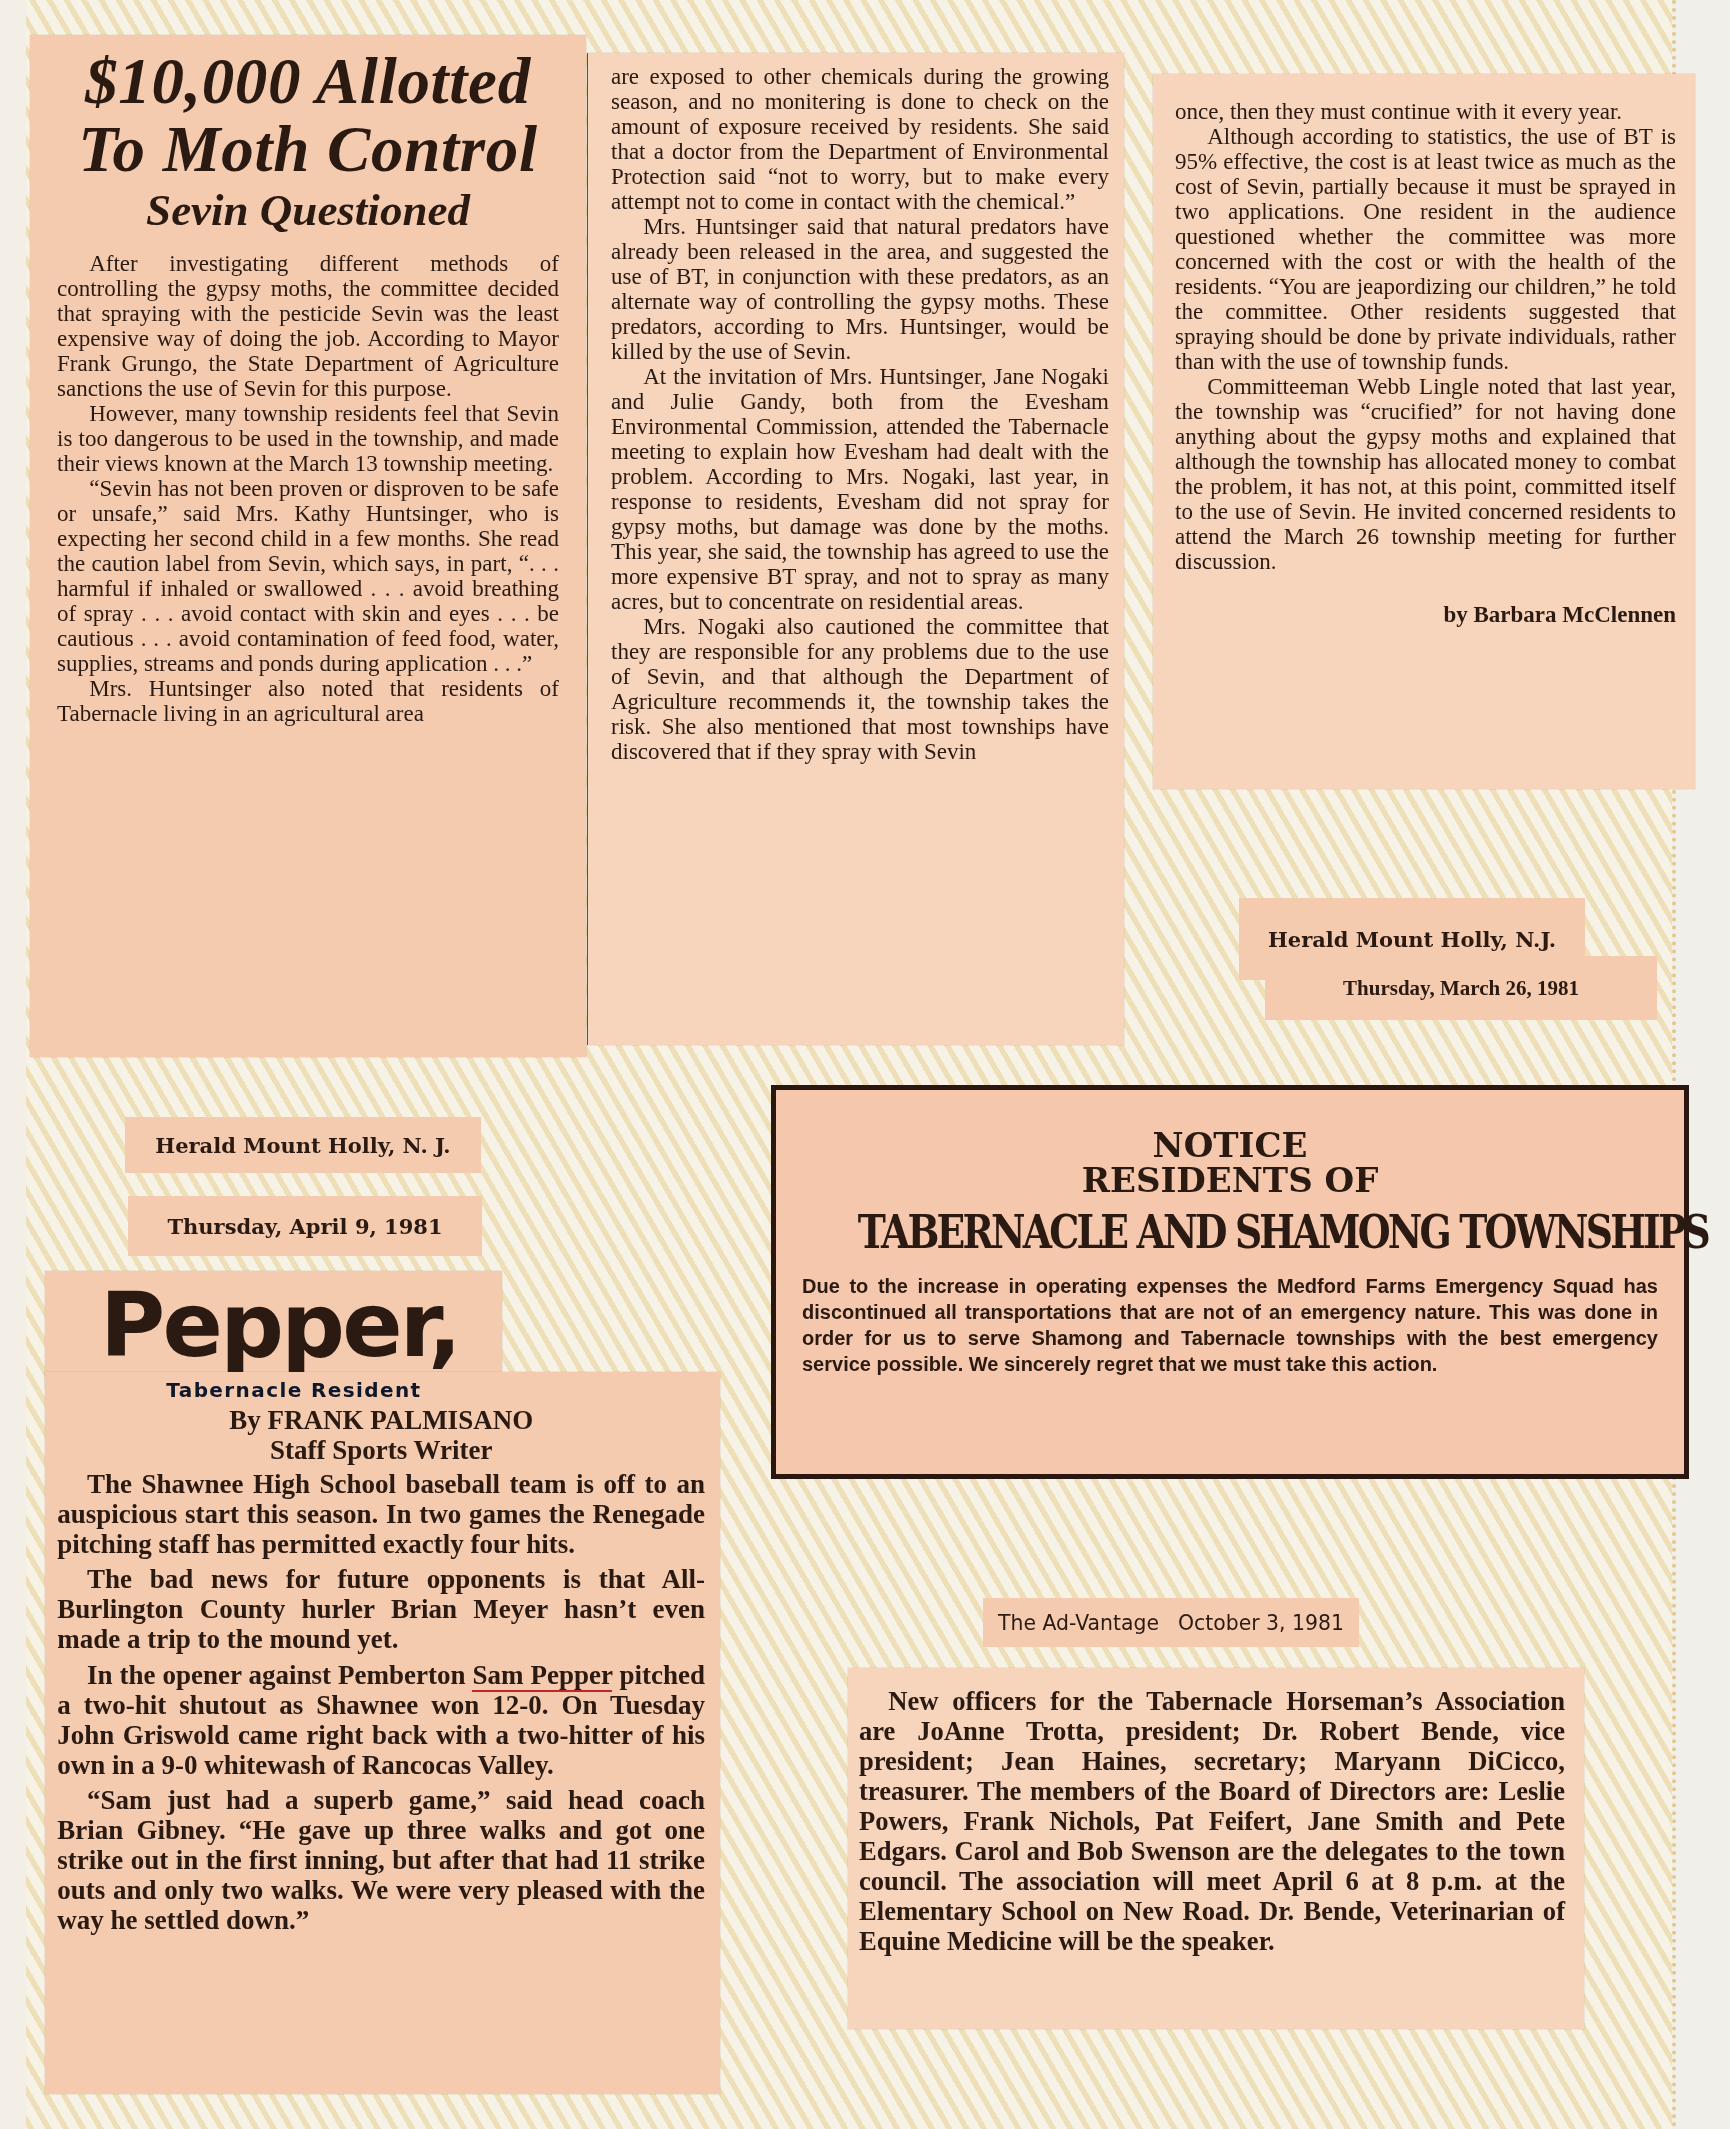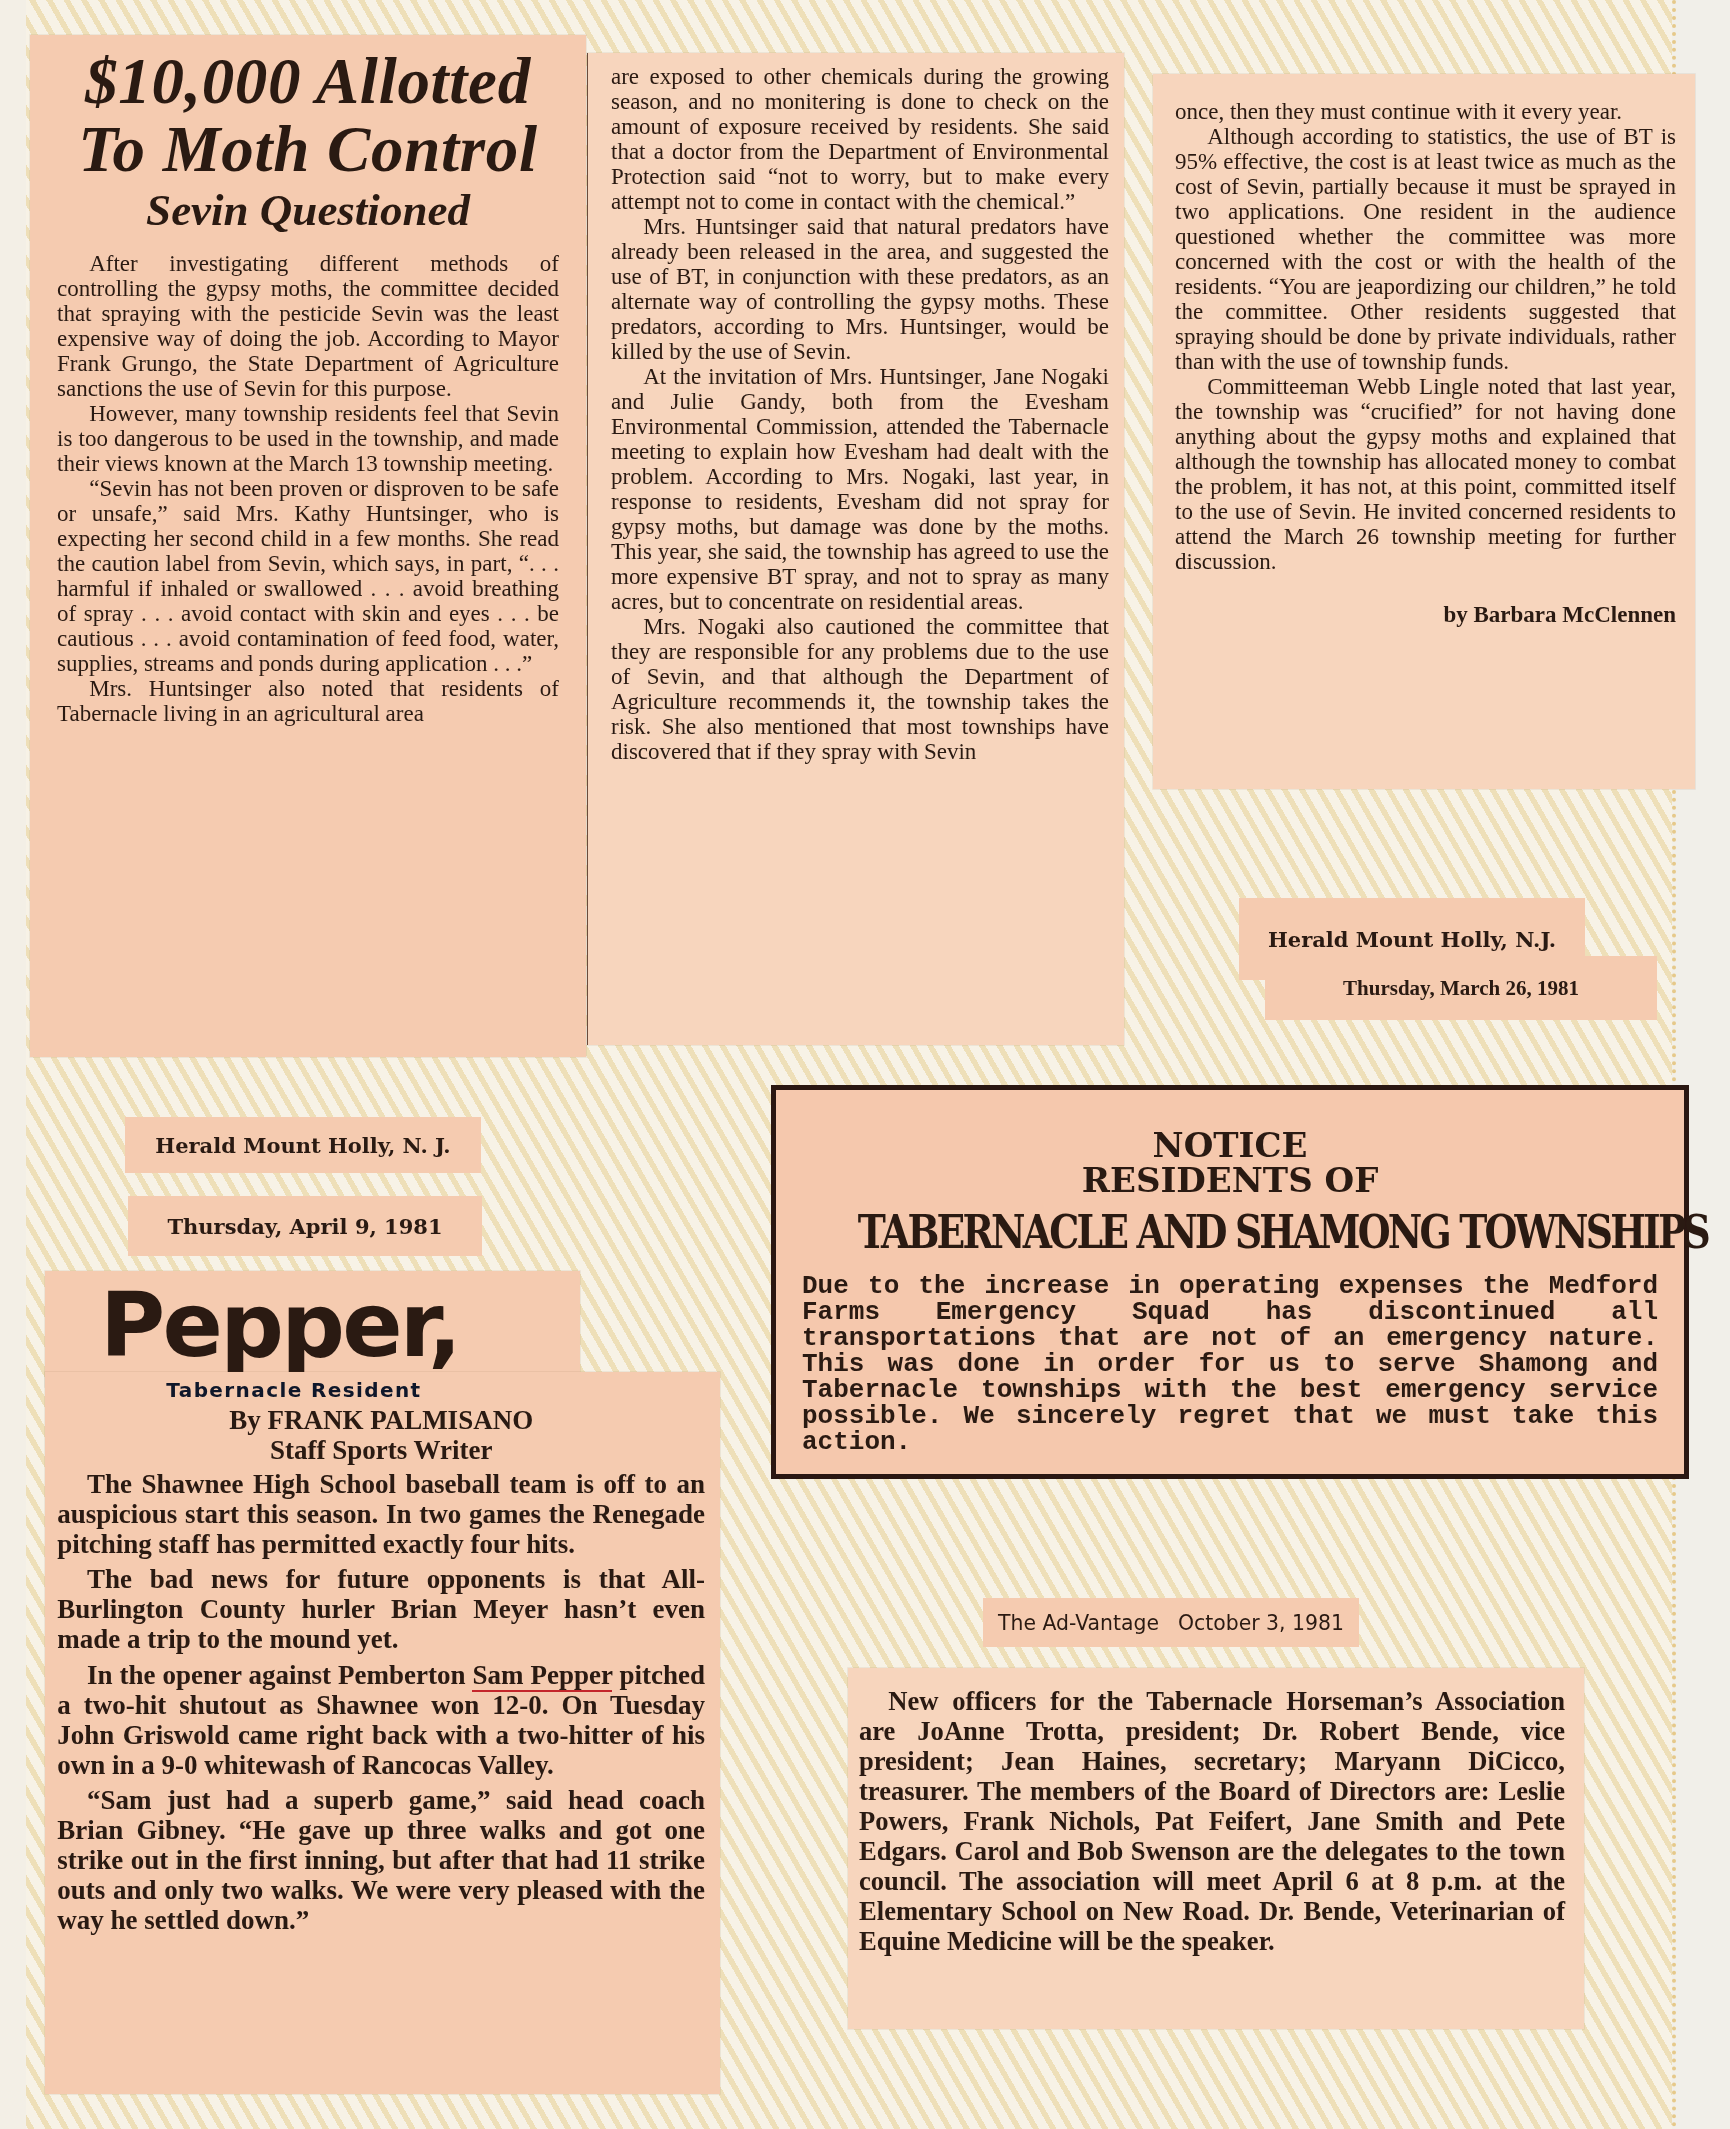--- a/index.html
+++ b/index.html
@@ -18,21 +18,21 @@
   .col p.noindent { text-indent:0; }
   .col { font-size:23px; line-height:25px; }
   .headline1 { font-style:italic; font-weight:bold; font-size:65px; line-height:68px; letter-spacing:0.7px; margin:0; text-align:center; }
   .headline2 { font-style:italic; font-weight:bold; font-size:45px; line-height:55px; margin:0 0 12.3px 0; text-align:center; }
   .dateline { font-weight:bold; }
   .tag { position:absolute; background:#f5cbb0; font-weight:bold; font-family:"DejaVu Serif", serif; font-size:21px; display:flex; align-items:center; justify-content:center; }
   .byline { text-align:right; font-weight:bold; font-size:23px; margin-top:28px; }
   .notice { position:absolute; left:771px; top:1085px; width:918px; height:394px; background:#f5c8ad; border:5.5px solid #2a1712; box-sizing:border-box; text-align:center; }
   .notice h2 { margin:0; font-family:"DejaVu Serif", serif; font-weight:bold; font-size:34px; line-height:35px; }
   .notice h1 { margin:9.5px 0 15px 0; font-family:"DejaVu Serif", serif; font-weight:bold; font-size:46px; line-height:49px; letter-spacing:-3.4px; transform:scaleX(0.82); transform-origin:center; white-space:nowrap; }
-  .notice p { margin:16px 26px; font-family:Liberation Mono, monospace; font-weight:bold; font-size:26px; line-height:26px; text-align:justify; }
+  .notice p { margin:16px 26px; font-family:Liberation Sans, sans-serif; font-weight:bold; font-size:20px; line-height:26px; text-align:justify; }
   .pepper-head { font-family:"DejaVu Sans", sans-serif; font-weight:bold; font-size:89px; line-height:95px; letter-spacing:-2.7px; margin:0; }
   .handwrite { font-family:"DejaVu Sans", sans-serif; color:#0f172a; font-size:20px; letter-spacing:1.4px; }
   .sports { font-family:"Liberation Serif", serif; font-size:27px; line-height:30px; font-weight:bold; }
   .sports p { margin:0; text-indent:1.1em; text-align:justify; }
   .underline-red { border-bottom:2.7px solid #c4252b; }
   .horse { font-family:"Liberation Serif", serif; font-weight:bold; font-size:26.6px; line-height:30px; }
   .horse p { margin:0; text-indent:1.1em; text-align:justify; }
   .adv { font-family:"DejaVu Sans", sans-serif; font-size:20.4px; }
 </style>
 </head>
@@ -72,21 +72,21 @@
 <div class="tag" style="left:128px; top:1196px; width:354px; height:60px;">Thursday, April 9, 1981</div>
 
 <div class="notice">
   <div style="height:38px;"></div>
   <h2>NOTICE</h2>
   <h2>RESIDENTS OF</h2>
   <h1>TABERNACLE AND SHAMONG TOWNSHIPS</h1>
   <p>Due to the increase in operating expenses the Medford Farms Emergency Squad has discontinued all transportations that are not of an emergency nature. This was done in order for us to serve Shamong and Tabernacle townships with the best emergency service possible. We sincerely regret that we must take this action.</p>
 </div>
 
-<div class="clip" style="left:45px; top:1271px; width:535px; height:116px; padding:6.8px 0 0 55px; box-sizing:border-box;">
+<div class="clip" style="left:45px; top:1271px; width:457px; height:116px; padding:6.8px 0 0 55px; box-sizing:border-box;">
   <h1 class="pepper-head">Pepper,</h1>
 </div>
 
 <div class="clip sports" style="left:45px; top:1372px; width:675px; height:722px; padding:0 15px 0 12.3px; box-sizing:border-box;">
   <div class="handwrite" style="margin-left:109px; margin-top:2.7px;">Tabernacle Resident</div>
   <div style="text-align:center;">By FRANK PALMISANO</div>
   <div style="text-align:center; margin-bottom:4.1px;">Staff Sports Writer</div>
   <p>The Shawnee High School baseball team is off to an auspicious start this season. In two games the Renegade pitching staff has permitted exactly four hits.</p>
   <p style="margin-top:5.5px;">The bad news for future opponents is that All-Burlington County hurler Brian Meyer hasn’t even made a trip to the mound yet.</p>
   <p style="margin-top:5.5px;"><span>In the opener against Pemberton </span><span class="underline-red">Sam Pepper</span><span> pitched a two-hit shutout as Shawnee won 12-0. On Tuesday John Griswold came right back with a two-hitter of his own in a 9-0 whitewash of Rancocas Valley.</span></p>

